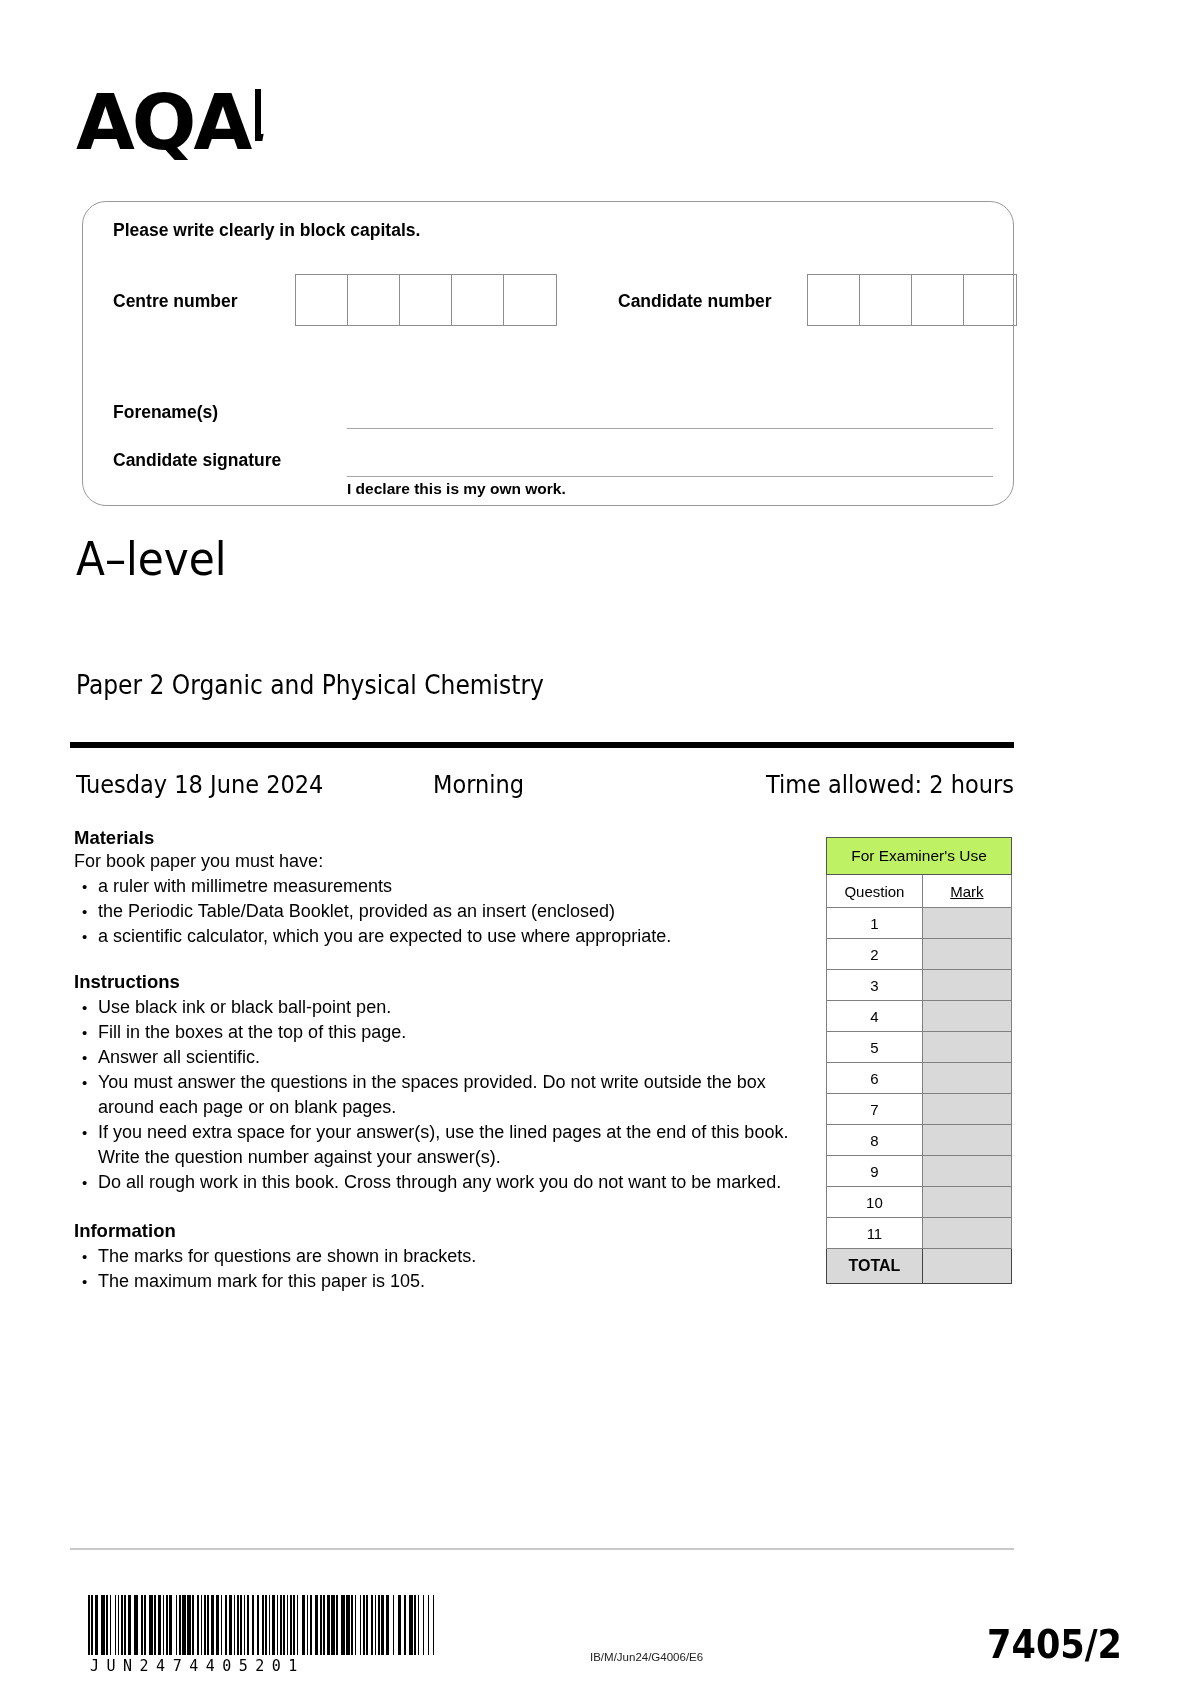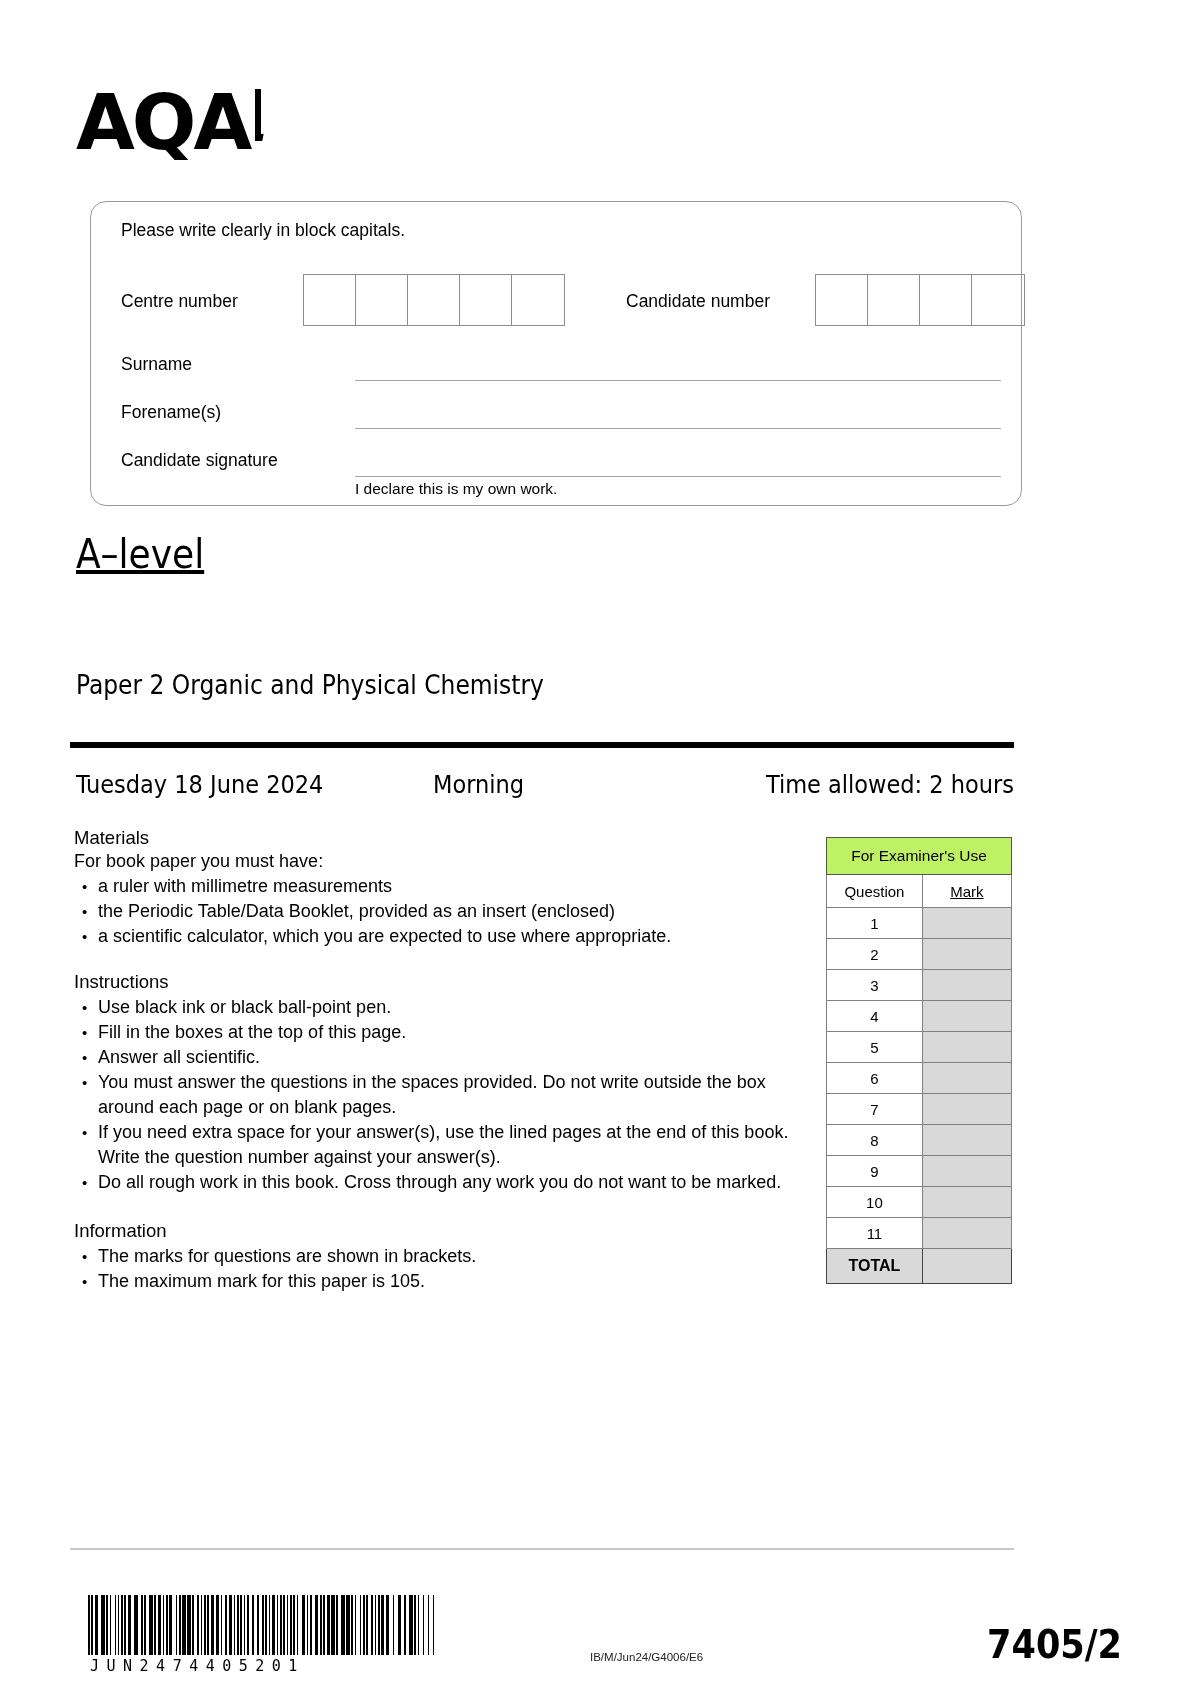--- a/index.html
+++ b/index.html
@@ -63,27 +63,28 @@
     width: 52px; height: 52px;
     background: #fff;
     border-radius: 100% 0 0 0;
     transform: translate(7px,6px);
     z-index: 2;
   }
 
   
   .details-box {
     position: absolute;
-    left: 90px;
+    left: 82px;
     top: 201px;
     width: 932px;
     height: 305px;
     border: 1px solid #9a9a9a;
-    border-radius: 16px;
+    border-radius: 24px;
     box-sizing: border-box;
+    font-weight: bold;
   }
   .block-caps {
     position: absolute;
     left: 30px;
     top: 18px;
     font-size: 17.5px;
   }
   .row-centre {
     position: absolute;
     left: 30px;
@@ -148,23 +149,22 @@
     top: 278px;
     font-size: 15.5px;
   }
 
   
   .t-level {
     position: absolute;
     left: 76px;
     top: 531px;
     font-family: "DejaVu Sans Condensed", "Liberation Sans Narrow", "Liberation Sans", sans-serif;
-    font-size: 40px;
+    font-size: 47px;
     letter-spacing: 0px;
-    text-decoration: underline;
   }
   .t-subject {
     position: absolute;
     left: 76px;
     top: 597px;
     font-family: "DejaVu Sans Condensed", "Liberation Sans Narrow", "Liberation Sans", sans-serif;
     font-size: 47px;
   }
   .t-paper {
     position: absolute;
@@ -197,21 +197,21 @@
   .daterow .d-time { position: absolute; right: 0; top: 0; }
 
   
   .content {
     position: absolute;
     left: 74px;
     top: 827px;
     width: 730px;
   }
   .sec-head {
-    font-weight: normal;
+    font-weight: bold;
     font-size: 18.5px;
     margin: 0 0 2px 0;
   }
   .sec-lead {
     font-size: 18px;
     margin: 0 0 2px 0;
   }
   ul.bullets {
     list-style: none;
     margin: 0;
@@ -351,24 +351,20 @@
       </div>
       <div class="lbl-cand">Candidate number</div>
       <div class="boxes" id="cand-boxes">
         <div class="cell"></div>
         <div class="cell"></div>
         <div class="cell"></div>
         <div class="cell"></div>
       </div>
     </div>
 
-    <div class="name-row" id="row-surname">
-      <span class="nlbl">Surname</span>
-      <span class="nline"></span>
-    </div>
     <div class="name-row" id="row-forename">
       <span class="nlbl">Forename(s)</span>
       <span class="nline"></span>
     </div>
     <div class="name-row" id="row-signature">
       <span class="nlbl">Candidate signature</span>
       <span class="nline"></span>
     </div>
     <div class="declare">I declare this is my own work.</div>
   </div>

